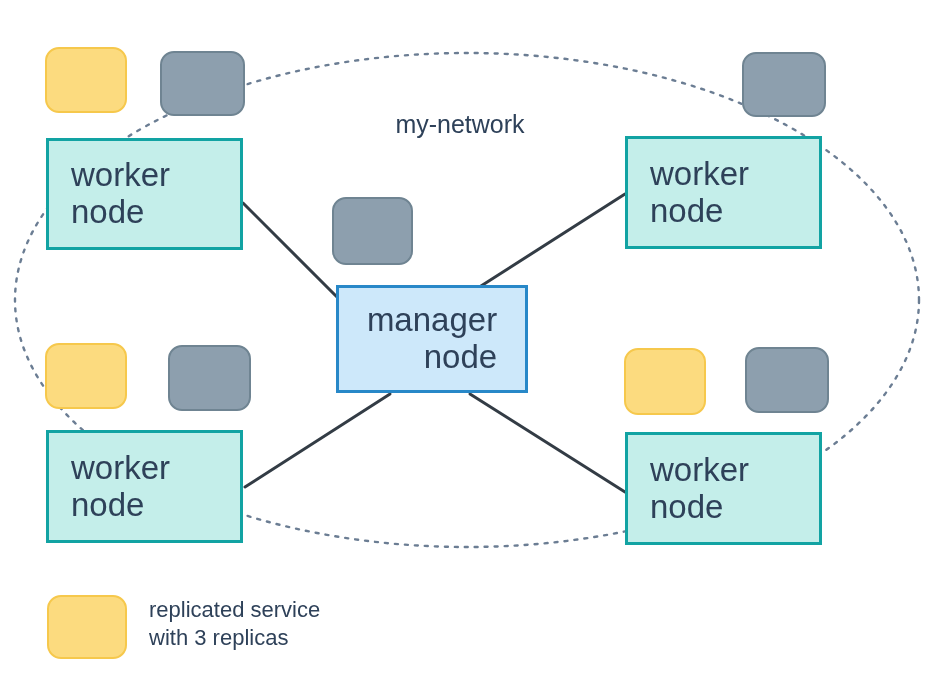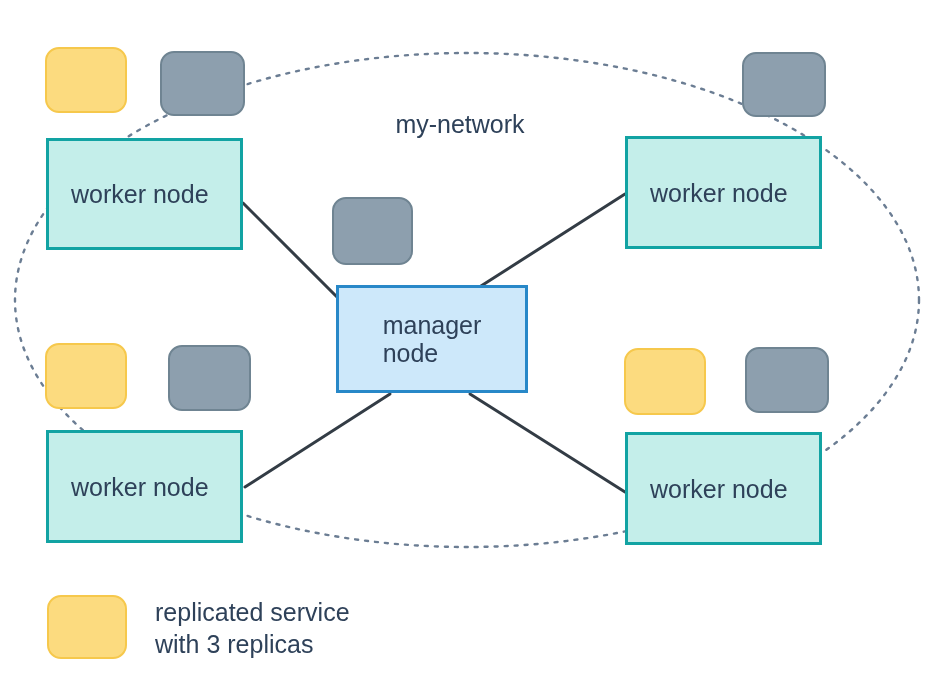--- a/index.html
+++ b/index.html
@@ -22,30 +22,30 @@
     width: 942px; height: 690px;
   }
   .node-box {
     position: absolute;
     display: flex;
     align-items: center;
     justify-content: flex-start;
     background: #c4eeea;
     border: 3px solid #12a3a3;
     color: #2e4159;
-    font-size: 25px;
+    font-size: 33px;
     line-height: 1.12;
     padding-left: 22px;
     z-index: 4;
   }
   .node-box.manager {
     background: #cde8fa;
     border: 3px solid #2888c8;
     justify-content: center;
-    text-align: left;
+    text-align: right;
     padding-left: 0;
     white-space: pre-line;
   }
   .service-chip {
     position: absolute;
     border-radius: 14px;
     z-index: 3;
   }
   .service-chip.replicated {
     background: #fcdb7f;
@@ -80,22 +80,22 @@
   }
   .legend-swatch.replicated {
     background: #fcdb7f;
     border: 2px solid #f6c84c;
   }
   .legend-swatch.global {
     background: #8d9fae;
     border: 2px solid #6f8492;
   }
   .legend-text {
-    margin-left: 28px;
-    font-size: 25px;
+    margin-left: 22px;
+    font-size: 22px;
     line-height: 1.28;
     color: #2e4159;
     white-space: pre-line;
     padding-top: 1px;
   }
 </style>
 </head>
 <body>
 
 <div id="diagram-root">

